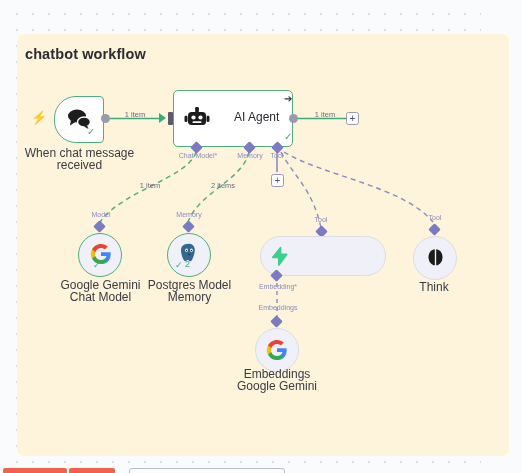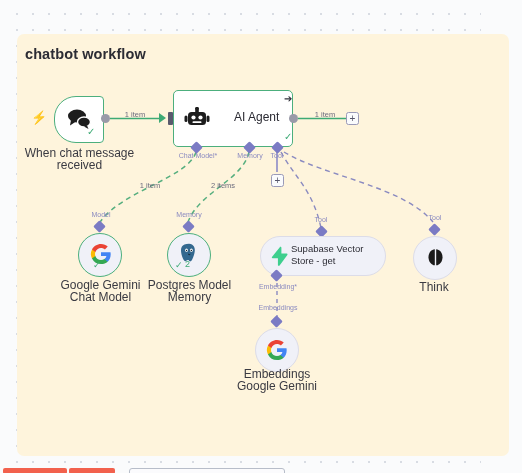--- a/index.html
+++ b/index.html
@@ -254,21 +254,20 @@
   <div class="node-label" style="left:135px;top:280px;width:103px;">Postgres Model Memory</div>
 
   <div class="port-label" style="left:302px;top:215px;width:32px;">Tool</div>
   <div class="diamond" style="left:314px;top:227px;"></div>
   <div id="supabase"></div>
   <div style="position:absolute;left:266px;top:246px;width:20px;height:20px;">
     <svg width="20" height="20" viewBox="0 0 24 24">
       <path fill="#3ECF8E" d="M13.2 1.2 3.6 13.1c-.55.68-.07 1.69.8 1.69h6.3v7.9c0 1.08 1.38 1.53 2.02.66l9.3-12.7c.5-.69.01-1.66-.84-1.66h-6.3V2.08c0-1.07-1.35-1.54-2-.88z"></path>
     </svg>
   </div>
-  <div id="supabase-title">Supabase Vector Store - get</div>
   <div class="diamond" style="left:269px;top:271px;"></div>
   <div class="port-label" style="left:244px;top:282px;width:62px;">Embedding*</div>
 
   <div class="port-label" style="left:416px;top:213px;width:32px;">Tool</div>
   <div class="diamond" style="left:427px;top:225px;"></div>
   <div class="circ plain" style="left:410px;top:236px;"></div>
   <div style="position:absolute;left:422px;top:247px;width:21px;height:21px;">
     <svg width="21" height="21" viewBox="0 0 24 24">
       <path fill="#1b1b1b" d="M11.2 2.5c-4.2.35-7.2 4.2-7.2 9.1 0 5 3.1 9 7.2 9.3V2.5z"></path>
       <path fill="#1b1b1b" d="M12.8 2.5v18.4c4.1-.3 7.2-4.3 7.2-9.3 0-4.9-3-8.75-7.2-9.1z"></path>

